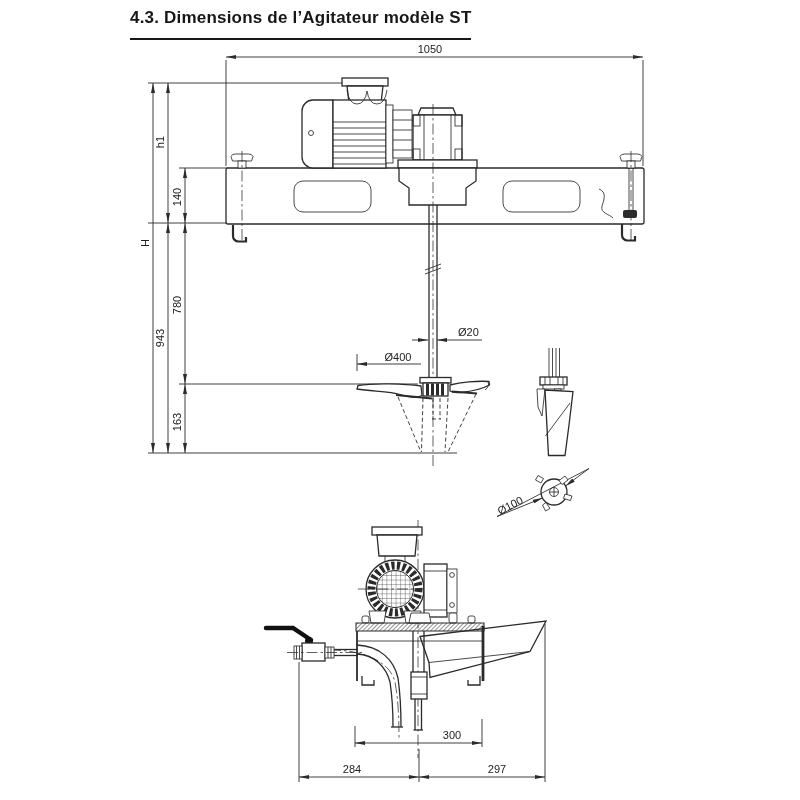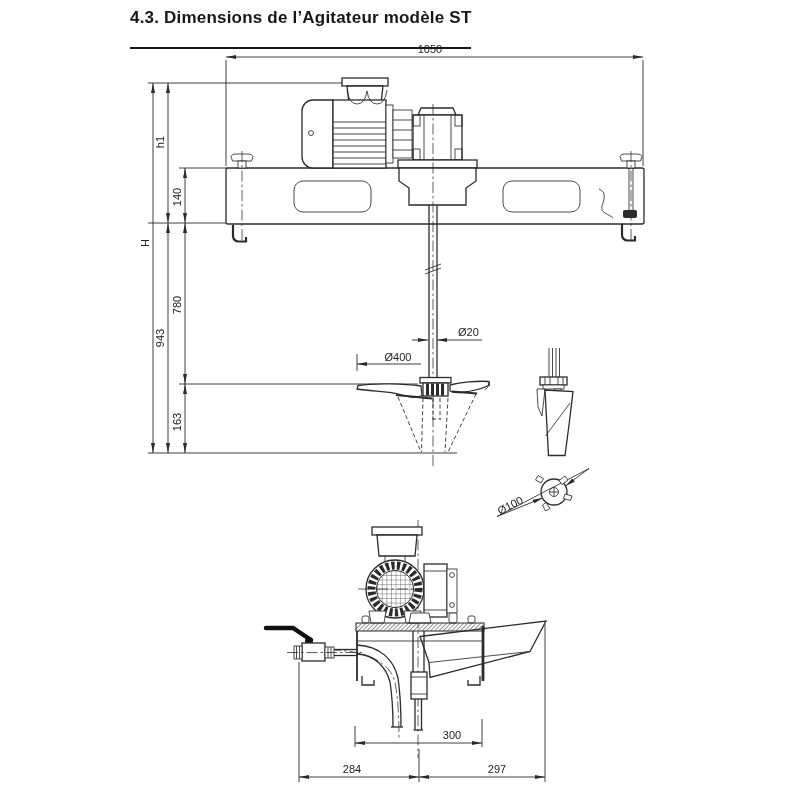--- a/index.html
+++ b/index.html
@@ -1,20 +1,20 @@
 <!DOCTYPE html>
 <html><head>
 <meta charset="utf-8">
 <style>
   html,body{margin:0;padding:0;background:#fff;}
   .canvas{position:relative;width:800px;height:800px;background:#ffffff;overflow:hidden;
           font-family:"Liberation Sans",sans-serif;}
   .doc-title{position:absolute;left:130px;top:8px;font-size:17px;font-weight:bold;
              color:#171717;letter-spacing:.2px;display:inline-block;
-             border-bottom:2px solid #171717;padding-bottom:19px;white-space:nowrap;}
+             border-bottom:2px solid #171717;padding-bottom:10px;white-space:nowrap;}
   svg{position:absolute;left:0;top:0;}
   .ln{stroke:#2b2b2b;fill:none;stroke-width:1.3;}
   .ln-thin{stroke:#2b2b2b;fill:none;stroke-width:0.85;}
   .ln-thick{stroke:#2b2b2b;fill:none;stroke-width:2.2;}
   .wfill{fill:#ffffff;}
   .dim{stroke:#2b2b2b;fill:none;stroke-width:0.9;}
   .cl{stroke:#2b2b2b;fill:none;stroke-width:0.75;stroke-dasharray:11 3 2.5 3;}
   .hid{stroke:#2b2b2b;fill:none;stroke-width:0.9;stroke-dasharray:4 2.6;}
   .dim-text{font-family:"Liberation Sans",sans-serif;font-size:11px;fill:#222;}
   .dark{fill:#2b2b2b;stroke:none;}

